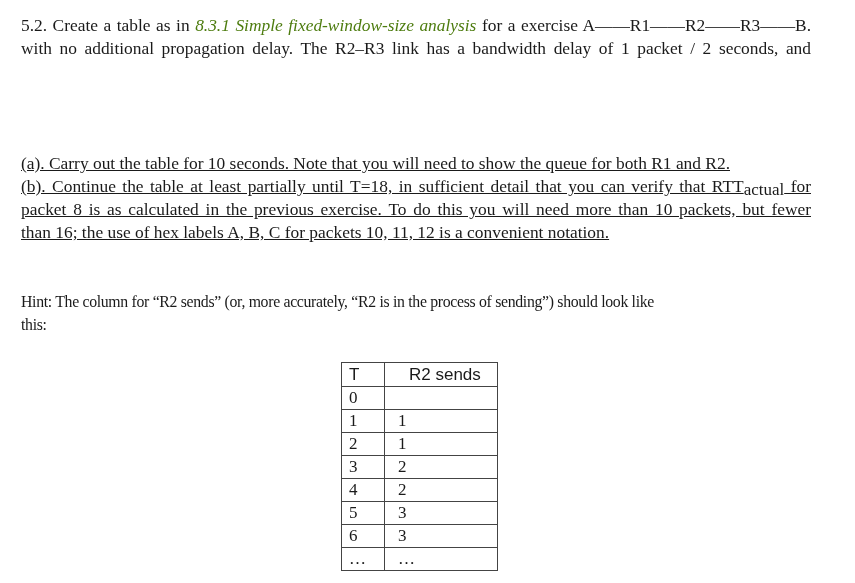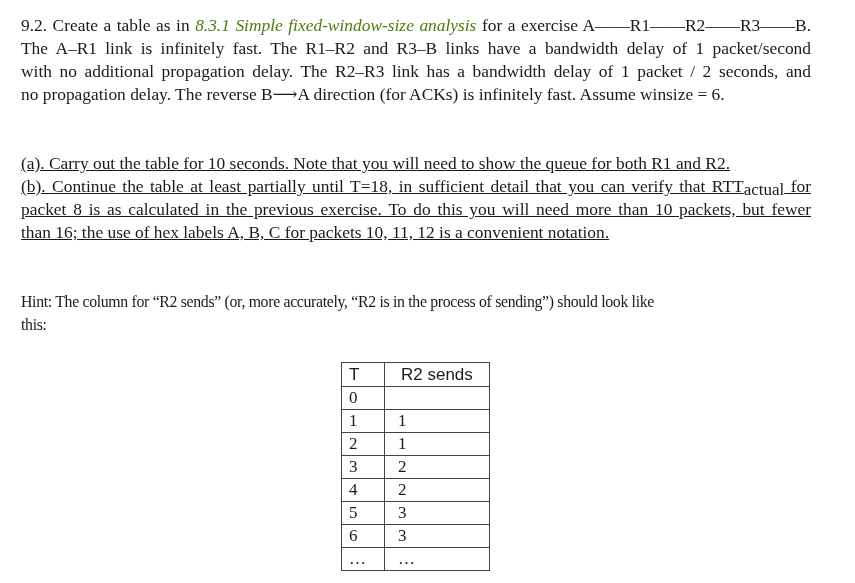--- a/index.html
+++ b/index.html
@@ -68,31 +68,29 @@
       font-weight: normal;
       vertical-align: middle;
       line-height: 20px;
     }
     table.hint-table th {
       font-family: "Liberation Sans", "DejaVu Sans", sans-serif;
       font-size: 17px;
       height: 23px;
     }
     table.hint-table .col-t { width: 35px; padding-left: 7px; }
-    table.hint-table .col-r2 { width: 88px; padding-left: 16px; }
+    table.hint-table .col-r2 { width: 88px; padding-left: 24px; }
     table.hint-table td.col-r2 { padding-left: 13px; }
   </style>
 </head>
 <body>
 
 <div class="para" id="p1">
-  <span class="line justify"><span>9.2. Create a table as in </span><a class="link">8.3.1   Simple fixed-window-size analysis</a><span> for a exercise A——R1——R2——R3——B.</span></span>
-  <span class="line justify">The A–R1 link is infinitely fast. The R1–R2 and R3–B links have a bandwidth delay of 1 packet/second</span>
+  <span class="line justify"><span>5.2. Create a table as in </span><a class="link">8.3.1   Simple fixed-window-size analysis</a><span> for a exercise A——R1——R2——R3——B.</span></span>
   <span class="line justify">with no additional propagation delay. The R2–R3 link has a bandwidth delay of 1 packet / 2 seconds, and</span>
-  <span class="line">no propagation delay. The reverse B⟶A direction (for ACKs) is infinitely fast. Assume winsize = 6.</span>
 </div>
 
 <div class="para" id="p2">
   <span class="line">(a). Carry out the table for 10 seconds. Note that you will need to show the queue for both R1 and R2.</span>
   <span class="line justify"><span>(b). Continue the table at least partially until T=18, in sufficient detail that you can verify that RTT</span><sub class="actual">actual</sub><span> for</span></span>
   <span class="line justify">packet 8 is as calculated in the previous exercise. To do this you will need more than 10 packets, but fewer</span>
   <span class="line">than 16; the use of hex labels A, B, C for packets 10, 11, 12 is a convenient notation.</span>
 </div>
 
 <div class="para hint" id="p3">

